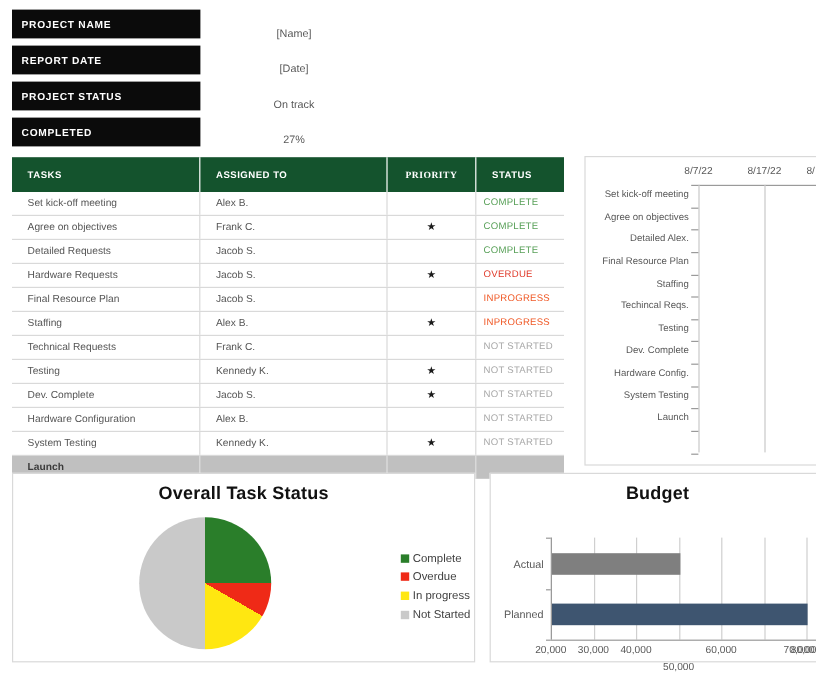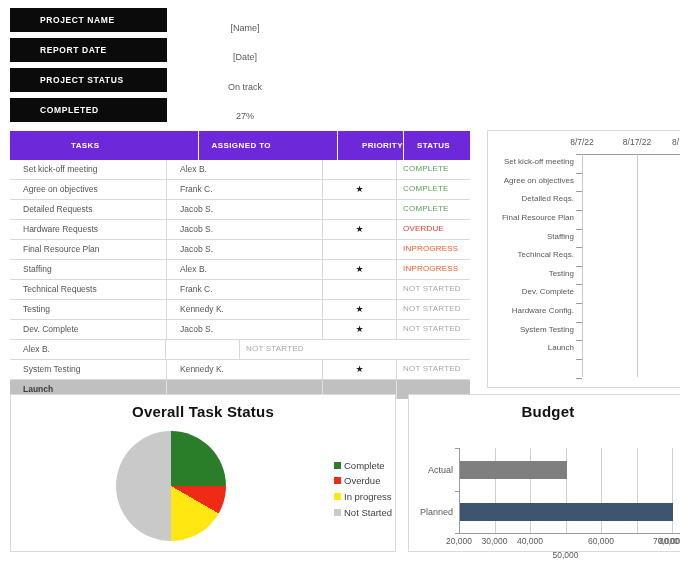--- a/index.html
+++ b/index.html
@@ -2,31 +2,31 @@
 <html><head>
 <meta charset="utf-8">
 <style>
   html,body{margin:0;padding:0;background:#fff;}
   .canvas{position:relative;width:680px;height:567px;background:#fff;overflow:hidden;
           font-family:"Liberation Sans",sans-serif;}
 
   
   .info-label{position:absolute;left:10px;width:157px;height:24px;background:#0b0b0b;
               color:#fff;font-size:8.5px;font-weight:bold;letter-spacing:.6px;
-              line-height:24px;padding-left:30px;box-sizing:border-box;white-space:nowrap;}
+              line-height:24px;padding-left:8px;box-sizing:border-box;white-space:nowrap;}
   .info-value{position:absolute;left:167px;width:156px;height:12px;text-align:center;
               font-size:9px;color:#595959;white-space:nowrap;}
 
   
   .task-table{position:absolute;left:10px;top:131px;width:460px;}
-  .t-head{display:flex;height:29px;background:#6d28d9;padding-left:48px;}
+  .t-head{display:flex;height:29px;background:#14532d;}
   .th{box-sizing:border-box;color:#fff;font-weight:bold;font-size:8px;letter-spacing:.4px;
       line-height:29px;border-right:1px solid #fff;padding-left:13px;white-space:nowrap;}
   .th:last-child{border-right:none;}
-  .th.c2{text-align:right;padding-left:0;}
+  .th.c2{text-align:center;padding-left:0;font-family:Liberation Serif, serif;}
   .w0{width:157px}.w1{width:156px}.w2{width:74px}.w3{width:73px}
   .tr{display:flex;height:19px;border-bottom:1px solid #d9d9d9;background:#fff;}
   .td{box-sizing:border-box;font-size:8.5px;line-height:18px;color:#555;
       border-right:1px solid #d9d9d9;padding-left:13px;overflow:hidden;white-space:nowrap;}
   .tr .td:last-child{border-right:none;}
   .td.pri{text-align:center;padding-left:0;font-size:9px;color:#1a1a1a;}
   .td.status{padding-left:6px;font-size:8px;letter-spacing:.2px;}
   .launch-row{display:flex;height:19px;background:#c0c0c0;}
   .lcell{box-sizing:border-box;border-right:1px solid rgba(255,255,255,.5);height:19px;}
   .lcell:last-child{border-right:none;}
@@ -137,20 +137,21 @@
           <div class="td w2 pri">★</div>
           <div class="td w3 status" style="color: rgb(168, 168, 168);">NOT STARTED</div>
         </div>
         <div class="tr">
           <div class="td w0">Dev. Complete</div>
           <div class="td w1">Jacob S.</div>
           <div class="td w2 pri">★</div>
           <div class="td w3 status" style="color: rgb(168, 168, 168);">NOT STARTED</div>
         </div>
         <div class="tr">
+          <div class="td w0">Hardware Configuration</div>
           <div class="td w1">Alex B.</div>
           <div class="td w2 pri"></div>
           <div class="td w3 status" style="color: rgb(168, 168, 168);">NOT STARTED</div>
         </div>
         <div class="tr">
           <div class="td w0">System Testing</div>
           <div class="td w1">Kennedy K.</div>
           <div class="td w2 pri">★</div>
           <div class="td w3 status" style="color: rgb(168, 168, 168);">NOT STARTED</div>
         </div>
@@ -161,21 +162,21 @@
       <div class="lcell w2"></div>
       <div class="lcell w3"></div>
     </div>
   </div>
 
   <div class="gantt-panel" id="gantt">
     <div class="gantt-axis"></div>
     <div class="gantt-labels" id="gantt-labels">
         <div class="gantt-label">Set kick-off meeting</div>
         <div class="gantt-label">Agree on objectives</div>
-        <div class="gantt-label">Detailed Reqs.</div>
+        <div class="gantt-label">Detailed Alex.</div>
         <div class="gantt-label">Final Resource Plan</div>
         <div class="gantt-label">Staffing</div>
         <div class="gantt-label">Techincal Reqs.</div>
         <div class="gantt-label">Testing</div>
         <div class="gantt-label">Dev. Complete</div>
         <div class="gantt-label">Hardware Config.</div>
         <div class="gantt-label">System Testing</div>
         <div class="gantt-label">Launch</div>
       </div>
   <div class="gantt-date" style="left: 69px; width: 50px; text-align: center;">8/7/22</div>

